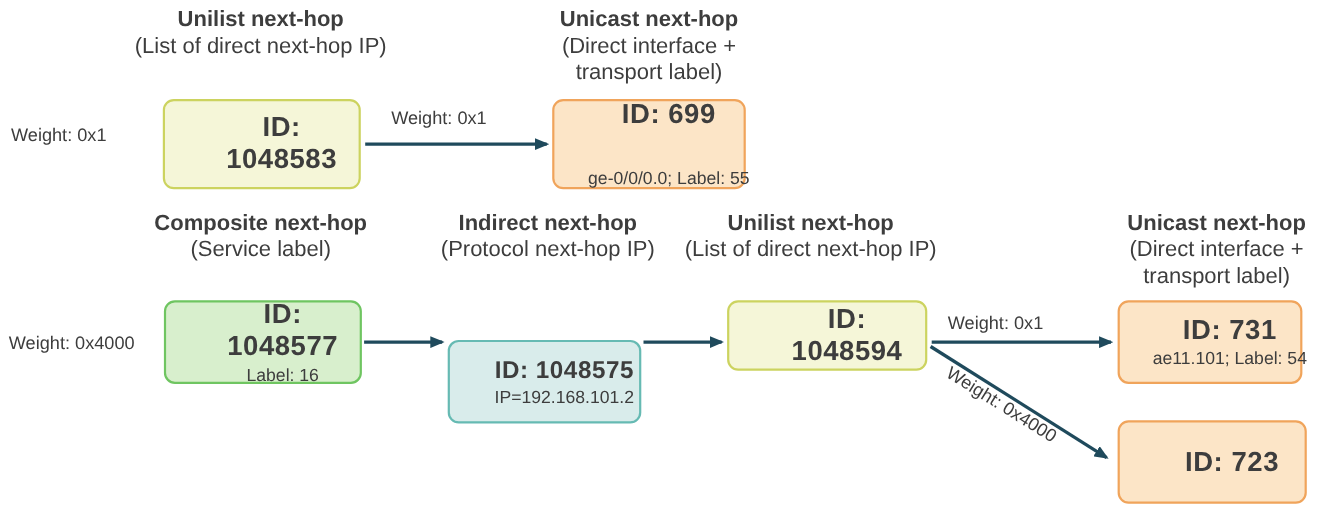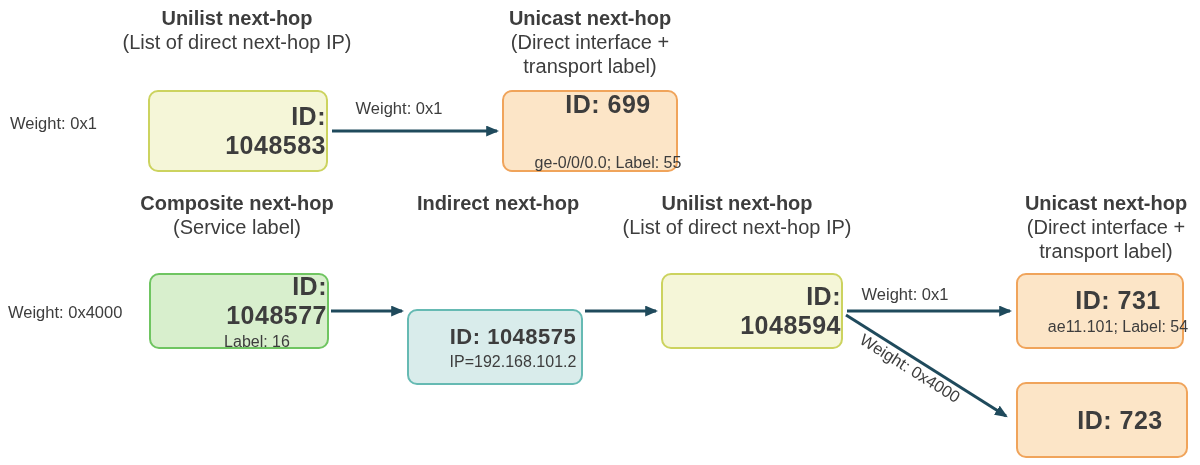--- a/index.html
+++ b/index.html
@@ -23,21 +23,21 @@
   .heading .t { font-weight: 700; }
   .node {
     position: absolute;
     box-sizing: border-box;
     border: 2px solid;
     border-radius: 10px;
     display: flex;
     flex-direction: column;
     align-items: center;
     justify-content: center;
-    text-align: right;
+    text-align: center;
     padding-left: 36px;
   }
   .node .id {
     font-size: 25px;
     font-weight: 700;
     letter-spacing: 0.5px;
     color: var(--text, #3d3d3d);
   }
   .node .detail {
     font-size: 16px;
@@ -121,20 +121,21 @@
     <div class="detail">ge-0/0/0.0; Label: 55</div>
   </div>
 
   <div class="heading" style="left:87px; top:191px; width:300px;">
     <div class="t">Composite next-hop</div>
     <div>(Service label)</div>
   </div>
 
   <div class="heading" style="left:348px; top:191px; width:300px;">
     <div class="t">Indirect next-hop</div>
+    <div>(Protocol next-hop IP)</div>
   </div>
 
   <div class="heading" style="left:587px; top:191px; width:300px;">
     <div class="t">Unilist next-hop</div>
     <div>(List of direct next-hop IP)</div>
   </div>
 
   <div class="heading" style="left:976px; top:191px; width:260px;">
     <div class="t">Unicast next-hop</div>
     <div>(Direct interface +</div>
@@ -146,21 +147,21 @@
   <div class="node composite" style="left:149px; top:273px; width:180px; height:76px;">
     <div class="id">ID: 1048577</div>
     <div class="detail">Label: 16</div>
   </div>
 
   <div class="node indirect" style="left:407px; top:273px; width:176px; height:76px;">
     <div class="id">ID: 1048575</div>
     <div class="detail">IP=192.168.101.2</div>
   </div>
 
-  <div class="node unilist" style="left:661px; top:273px; width:182px; height:76px;">
+  <div class="node unilist" style="left:661px; top:273px; width:182px; height:64px;">
     <div class="id">ID: 1048594</div>
   </div>
 
   <div class="edge-label" style="left:850px; top:285px; width:110px;">Weight: 0x1</div>
 
   <div class="edge-label rot" style="left:840px; top:359px; width:140px;">Weight: 0x4000</div>
 
   <div class="node unicast" style="left:1016px; top:273px; width:168px; height:76px;">
     <div class="id">ID: 731</div>
     <div class="detail">ae11.101; Label: 54</div>

